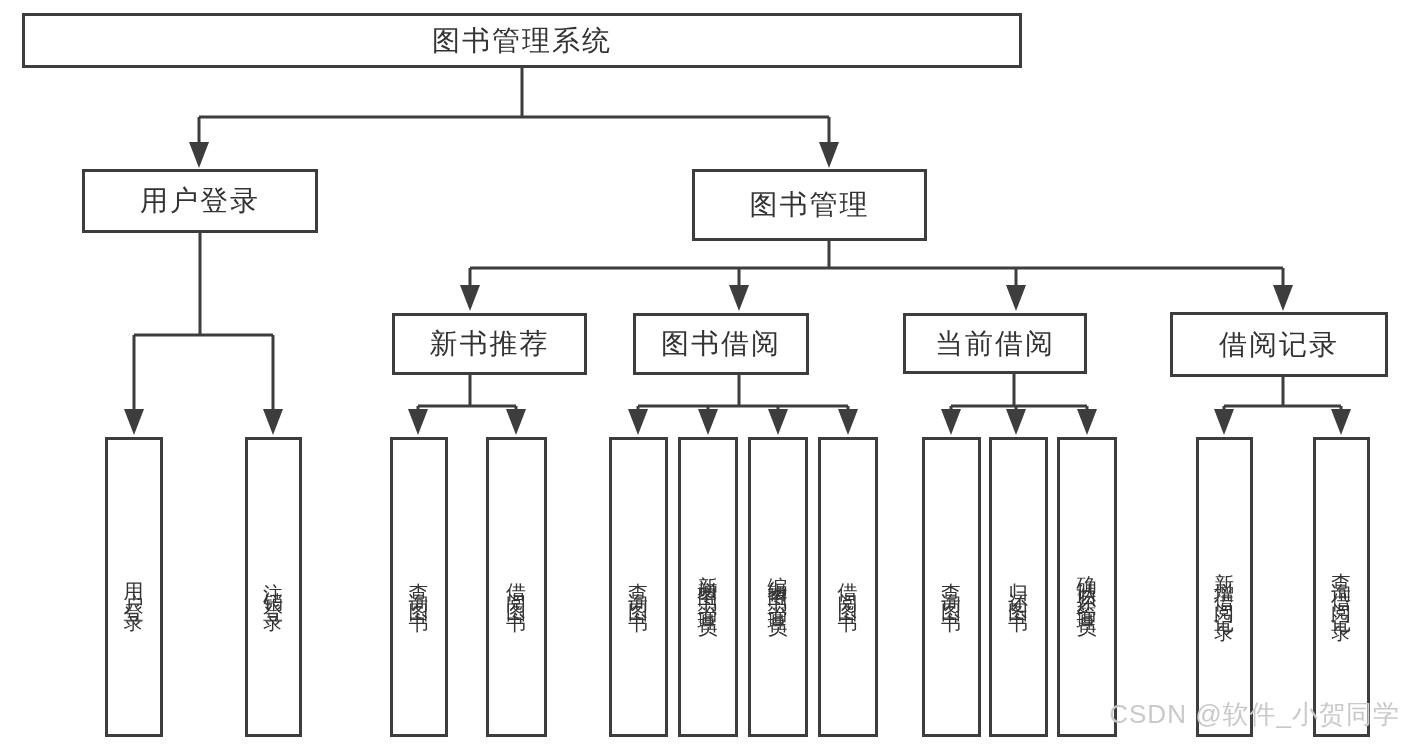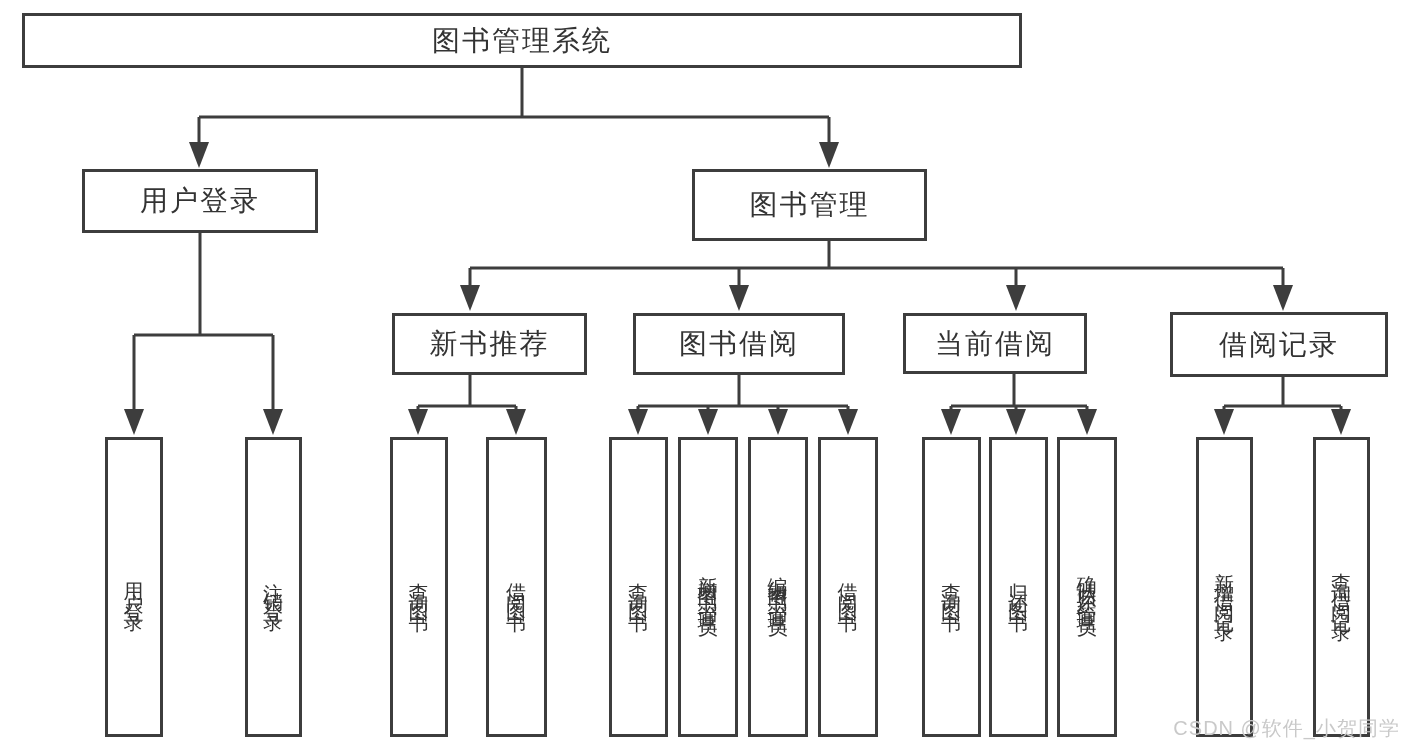--- a/index.html
+++ b/index.html
@@ -37,23 +37,23 @@
     writing-mode: vertical-rl;
     text-orientation: mixed;
     font-size: 20px;
     line-height: 1;
     letter-spacing: 10px;
   }
   .dense .vlabel { letter-spacing: 6px; }
   .watermark {
     position: absolute;
     right: 5px;
-    bottom: 5px;
+    bottom: 15px;
     z-index: 5;
-    font-size: 20px;
+    font-size: 26px;
     letter-spacing: 1px;
     color: var(--watermark-color, #c9c9c9);
     white-space: nowrap;
   }
 </style>
 </head>
 <body>
 
 <div id="canvas">
 
@@ -103,21 +103,21 @@
   <div class="node" style="left:82px; top:169px; width:236px; height:64px;">
     <span class="hlabel">用户登录</span>
   </div>
   <div class="node" style="left:692px; top:169px; width:235px; height:72px;">
     <span class="hlabel">图书管理</span>
   </div>
 
   <div class="node" style="left:363px; top:313px; width:195px; height:62px;margin-left:29px;">
     <span class="hlabel">新书推荐</span>
   </div>
-  <div class="node" style="left:633px; top:313px; width:212px; height:62px;">
+  <div class="node" style="left:633px; top:313px; width:176px; height:62px;">
     <span class="hlabel">图书借阅</span>
   </div>
   <div class="node" style="left:903px; top:313px; width:184px; height:61px;">
     <span class="hlabel">当前借阅</span>
   </div>
   <div class="node" style="left:1170px; top:312px; width:218px; height:65px;">
     <span class="hlabel">借阅记录</span>
   </div>
 
   <div class="node" style="left:105px; top:437px; width:58px; height:300px;">

